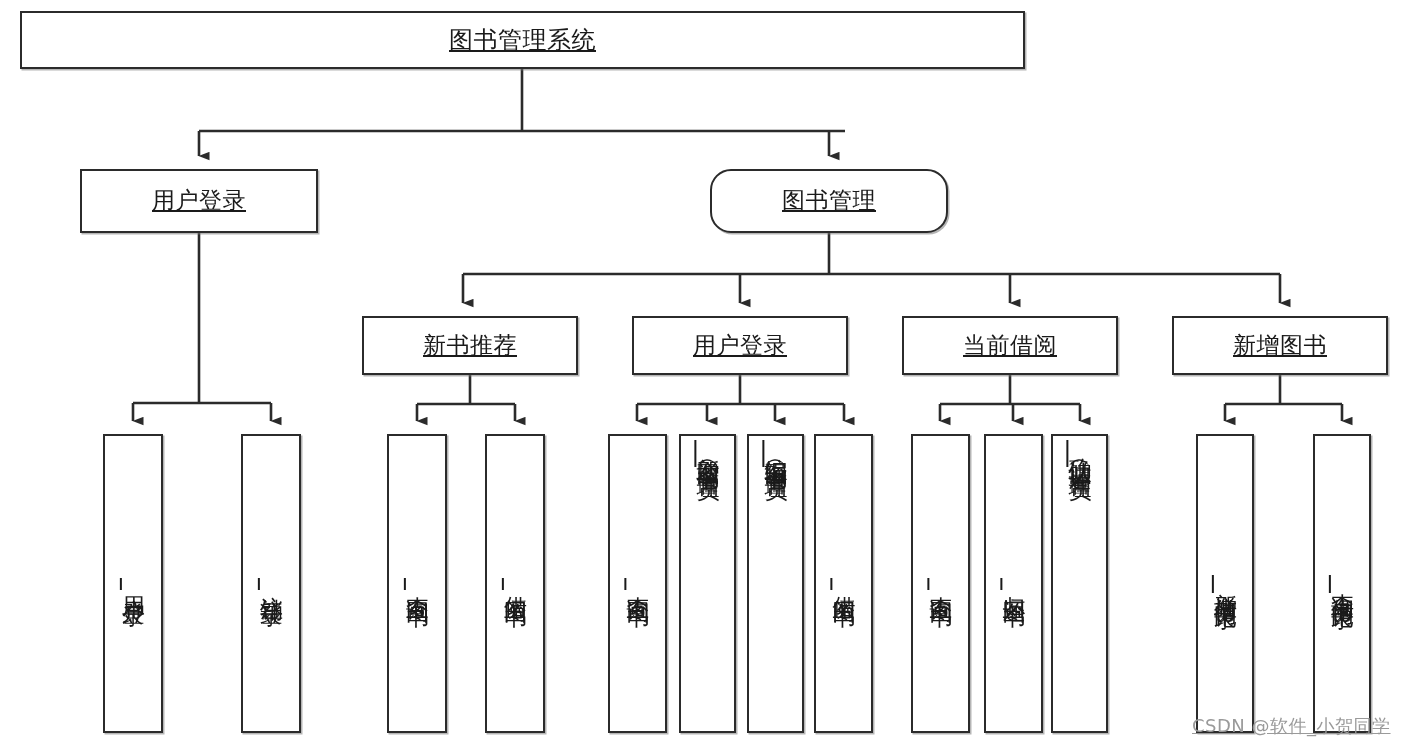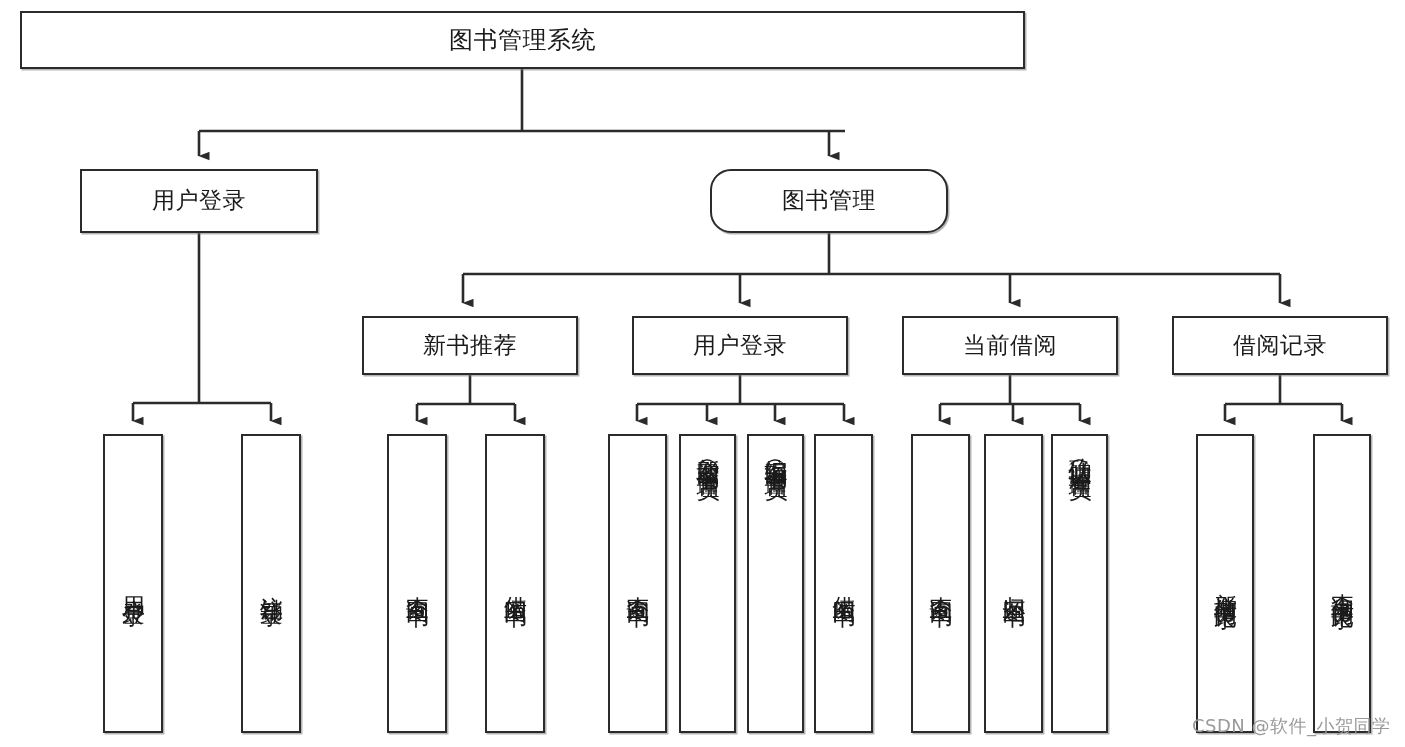--- a/index.html
+++ b/index.html
@@ -28,20 +28,21 @@
   .node {
     position: absolute;
     box-sizing: border-box;
     background: #ffffff;
     border: 2px solid #2b2b2b;
     box-shadow: 1.5px 1.5px 0 rgba(120,120,120,0.55);
     display: flex;
     align-items: center;
     justify-content: center;
     color: #1a1a1a;
+    text-decoration: underline;
   }
   .node .lbl {
     display: block;
     text-align: center;
     line-height: 1.12;
     color: #1a1a1a;
   }
   
   .node.h .lbl {
     font-size: 23px;
@@ -144,21 +145,21 @@
   <div class="node h" style="left:362px; top:316px; width:216px; height:59px;">
     <span class="lbl">新书推荐</span>
   </div>
   <div class="node h" style="left:632px; top:316px; width:216px; height:59px;">
     <span class="lbl">用户登录</span>
   </div>
   <div class="node h" style="left:902px; top:316px; width:216px; height:59px;">
     <span class="lbl">当前借阅</span>
   </div>
   <div class="node h" style="left:1172px; top:316px; width:216px; height:59px;">
-    <span class="lbl">借阅记录</span>
+    <span class="lbl">新增图书</span>
   </div>
 
   <div class="node v mid" style="left:103px; top:434px; width:60px; height:299px;">
     <span class="lbl">用户登录</span>
   </div>
   <div class="node v mid" style="left:241px; top:434px; width:60px; height:299px;">
     <span class="lbl">注销登录</span>
   </div>
 
   <div class="node v mid" style="left:387px; top:434px; width:60px; height:299px;">
@@ -191,15 +192,15 @@
     <span class="lbl">确认归还（管理员）</span>
   </div>
 
   <div class="node v mid" style="left:1196px; top:434px; width:58px; height:299px;">
     <span class="lbl">新增借阅记录</span>
   </div>
   <div class="node v mid" style="left:1313px; top:434px; width:58px; height:299px;">
     <span class="lbl">查询借阅记录</span>
   </div>
 
-  <div class="watermark" style="left:1192px; top:714px;">CSDN @软件_小贺同学</div>
+  <div class="watermark" style="left:1192px; top:714px;text-decoration:underline;">CSDN @软件_小贺同学</div>
 
 </div>
 
 </body></html>

